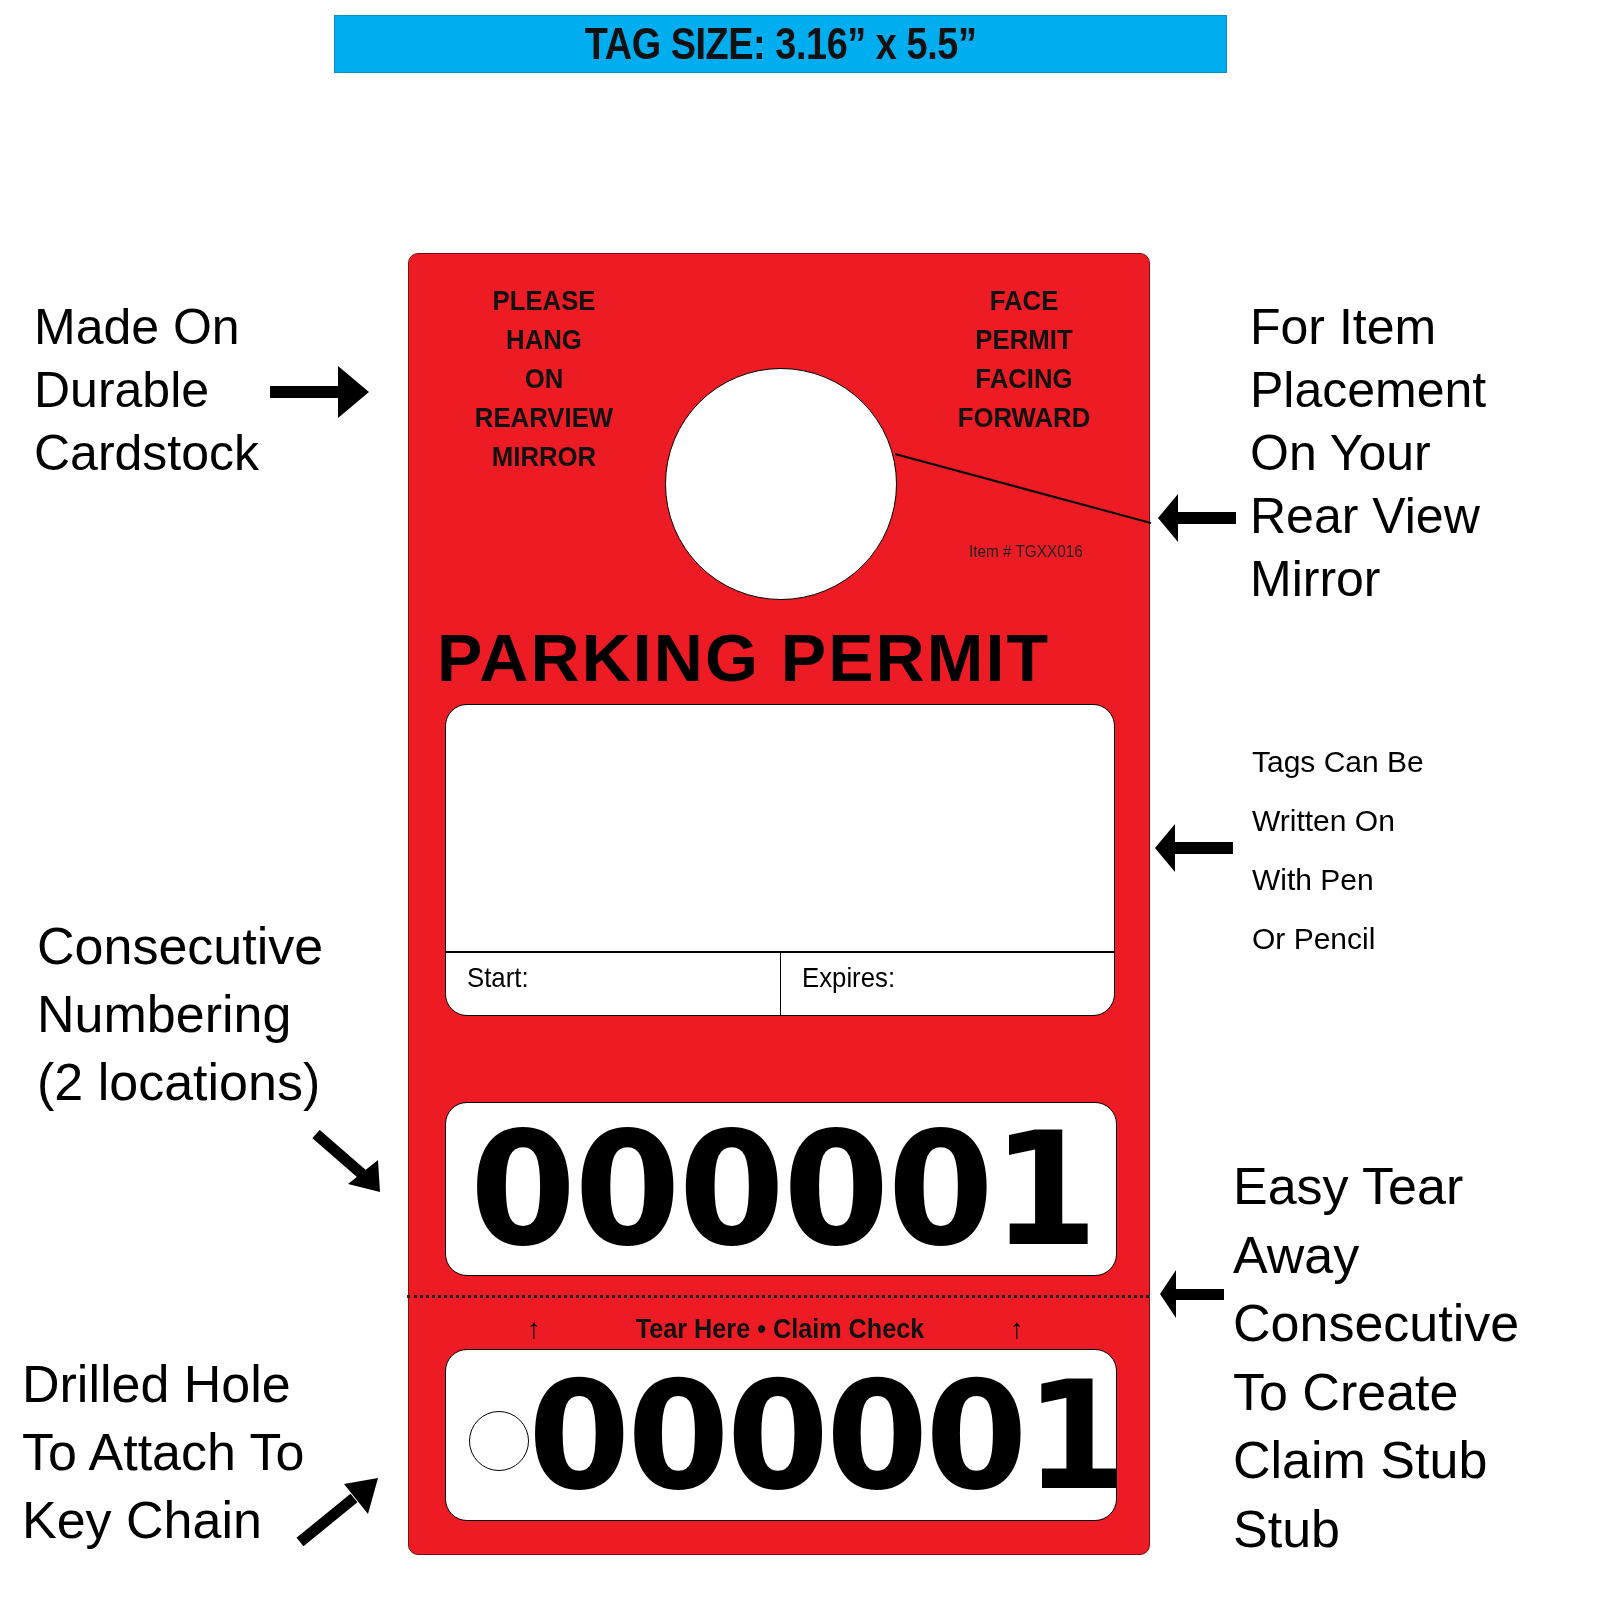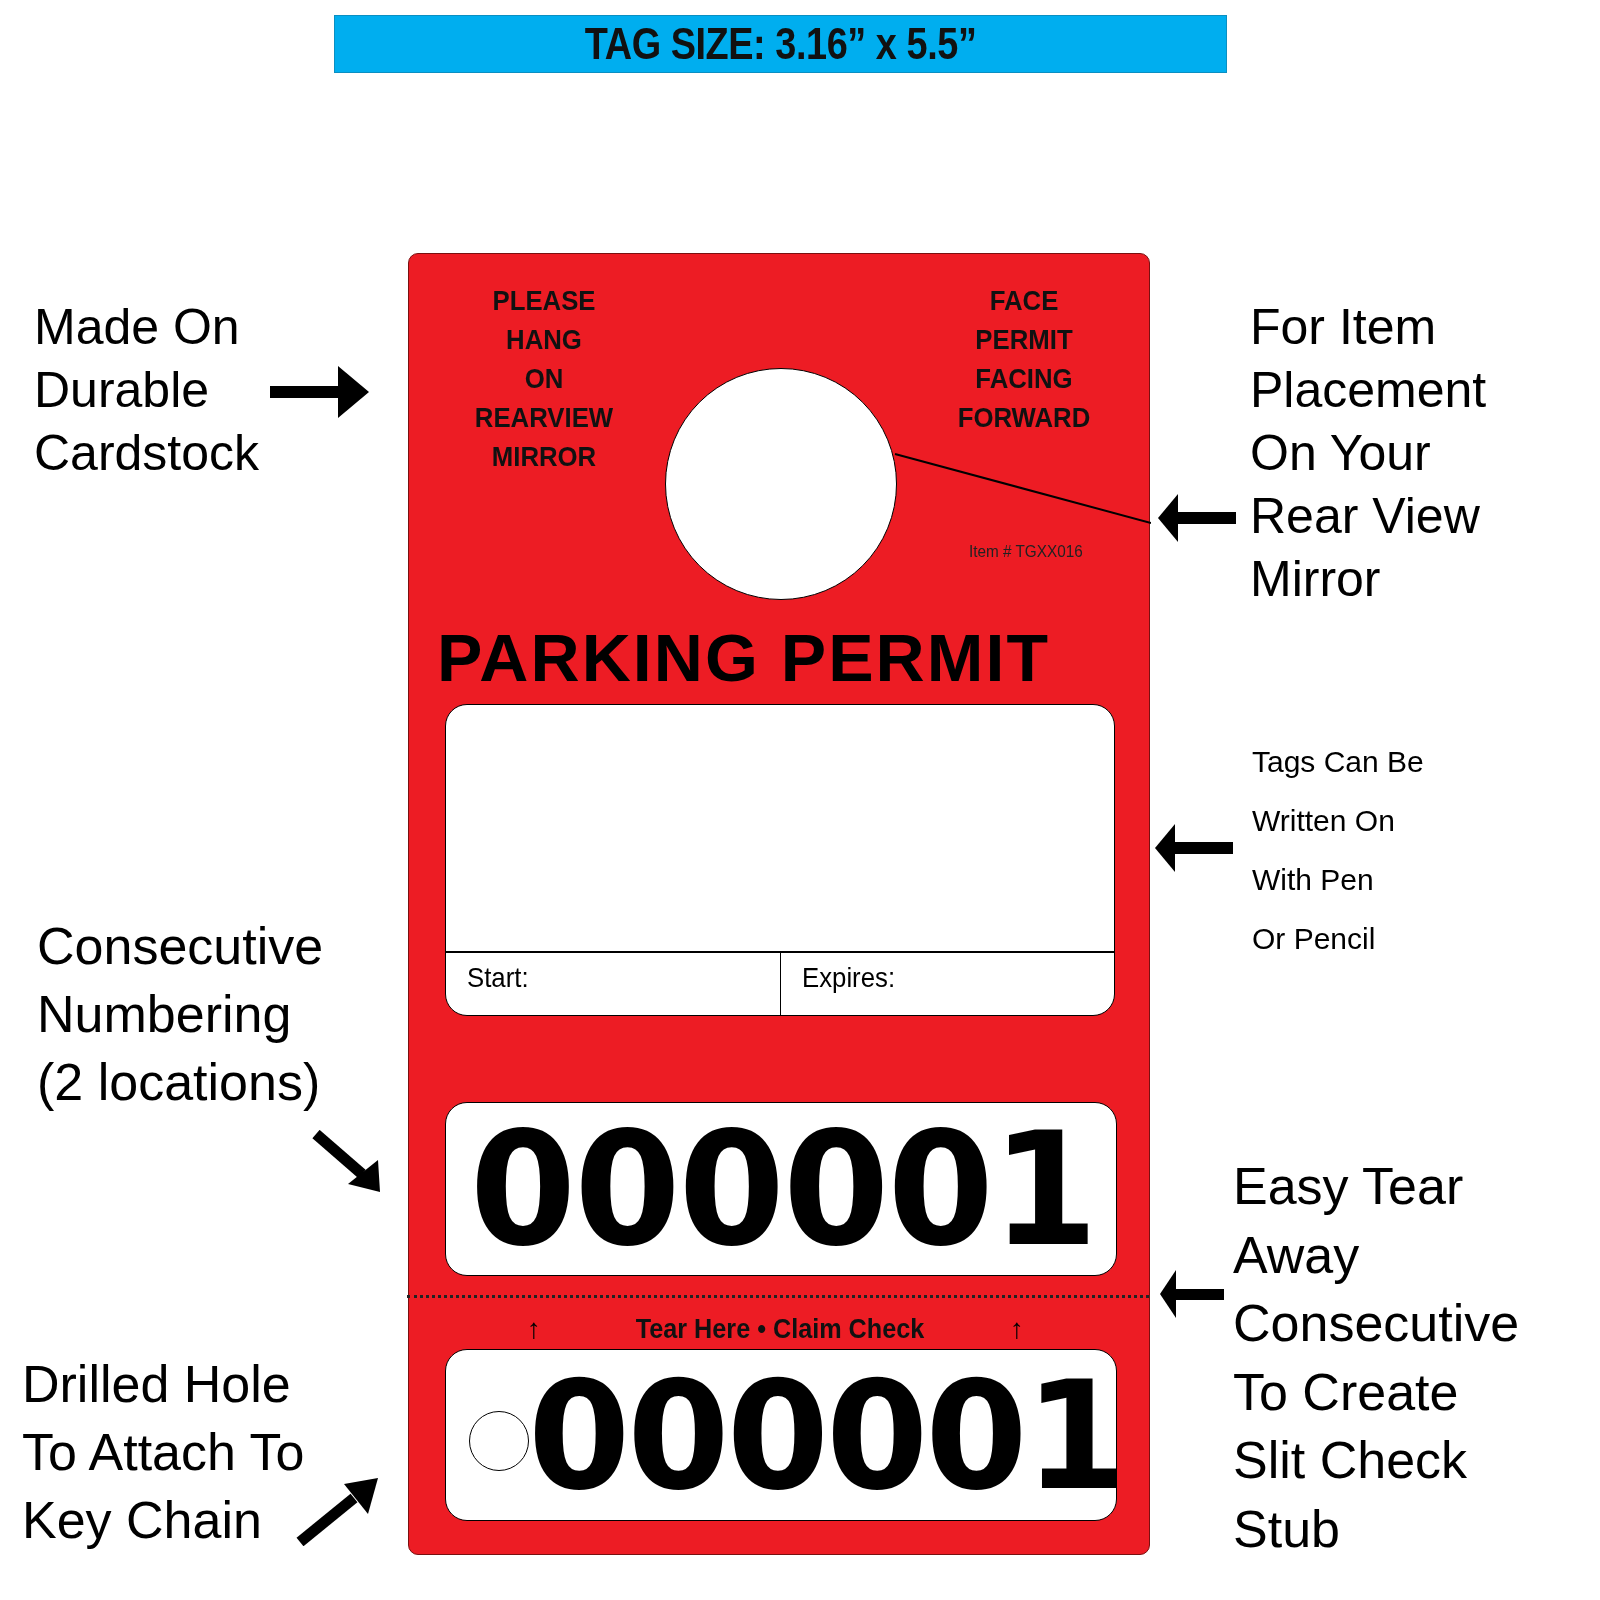--- a/index.html
+++ b/index.html
@@ -154,21 +154,21 @@
 <svg class="arrow" style="left:1155px;top:822px" width="80" height="52" viewBox="0 0 80 52">
   <polygon points="0,26 20,2 20,50" fill="#000"></polygon>
   <rect x="16" y="20" width="62" height="12" fill="#000"></rect>
 </svg>
 
 <div class="callout c-tear">
   <div>Easy Tear</div>
   <div>Away</div>
   <div>Consecutive</div>
   <div>To Create</div>
-  <div>Slit Check</div>
+  <div>Claim Stub</div>
   <div>Stub</div>
 </div>
 <svg class="arrow" style="left:1160px;top:1270px" width="66" height="52" viewBox="0 0 66 52">
   <polygon points="0,24 16,0 16,48" fill="#000"></polygon>
   <rect x="12" y="19" width="52" height="11" fill="#000"></rect>
 </svg>
 
 <div class="tag">
   <div class="cond left-instr">
     <div>PLEASE</div>

